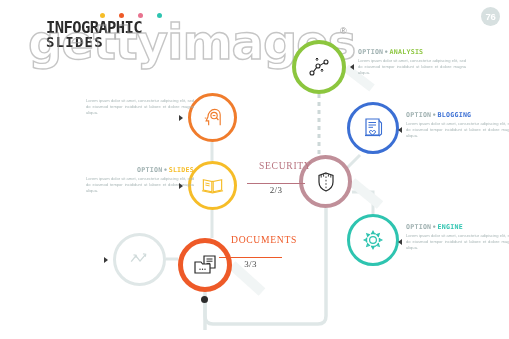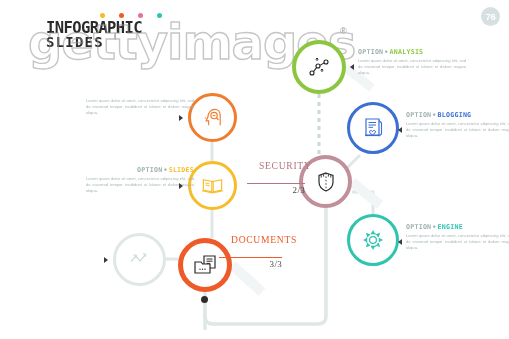--- a/index.html
+++ b/index.html
@@ -93,21 +93,21 @@
 
   
   .callout{position:absolute;text-align:center;}
   .callout .t{
     font-family:"Liberation Serif","DejaVu Serif",serif;
     font-size:9.6px;letter-spacing:.7px;white-space:nowrap;margin:12px;
   }
   .callout .rule{height:1px;margin:1px 0 1px 0;}
   .callout .f{
     font-family:"Liberation Serif","DejaVu Serif",serif;
-    font-size:9px;color:#4a4a4a;margin:0;letter-spacing:.3px;text-align:right;
+    font-size:9px;color:#4a4a4a;margin:0;letter-spacing:.3px;
   }
   .c-security{left:247px;top:148px;width:58px;}
   .c-documents{left:219px;top:222px;width:63px;}
 
   .dot-join{position:absolute;width:7px;height:7px;border-radius:50%;background:#2c2c2c;}
 </style>
 </head>
 <body>
 
 <div id="stage">

